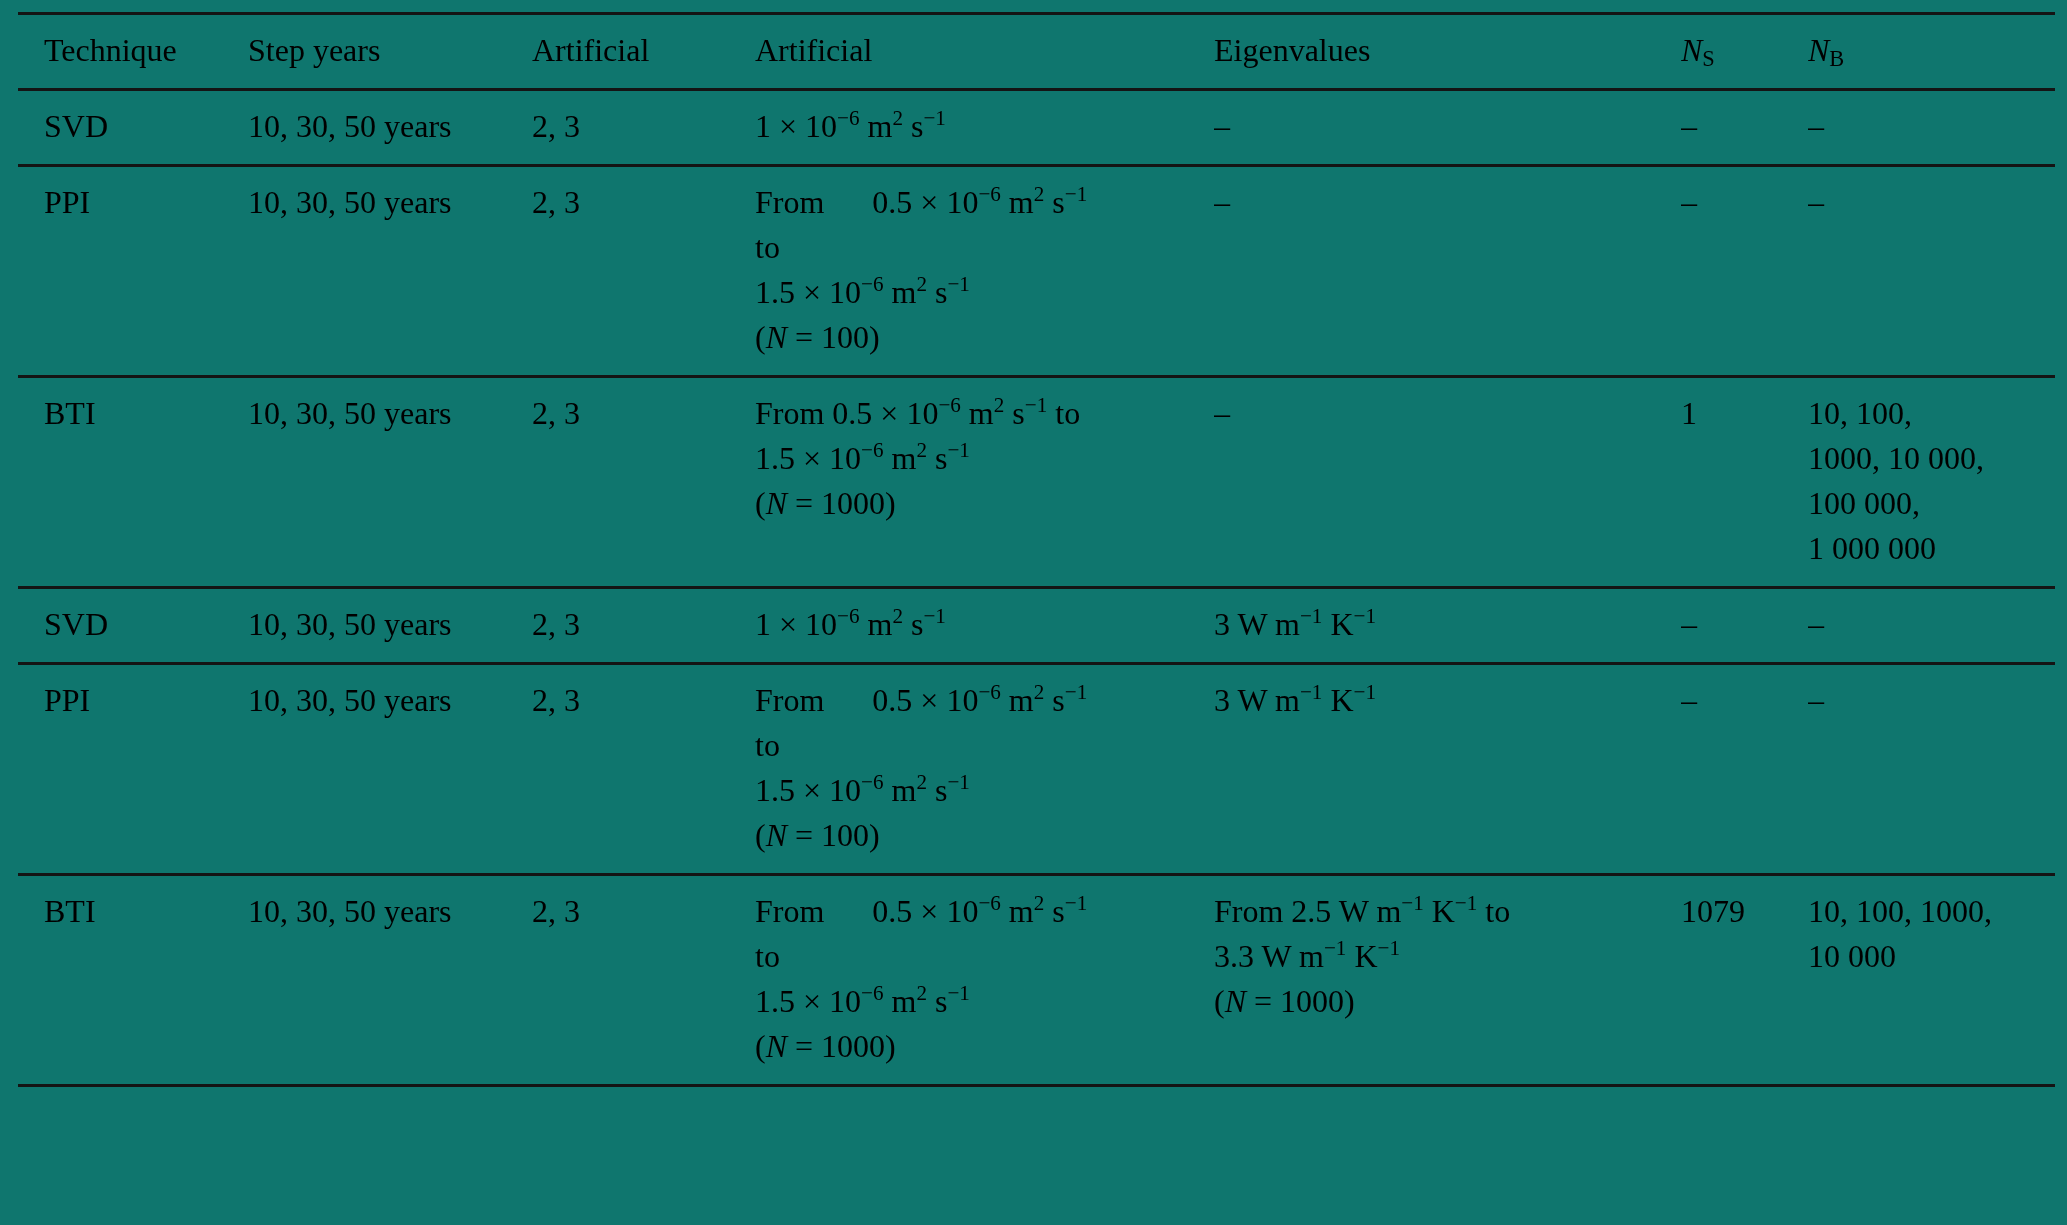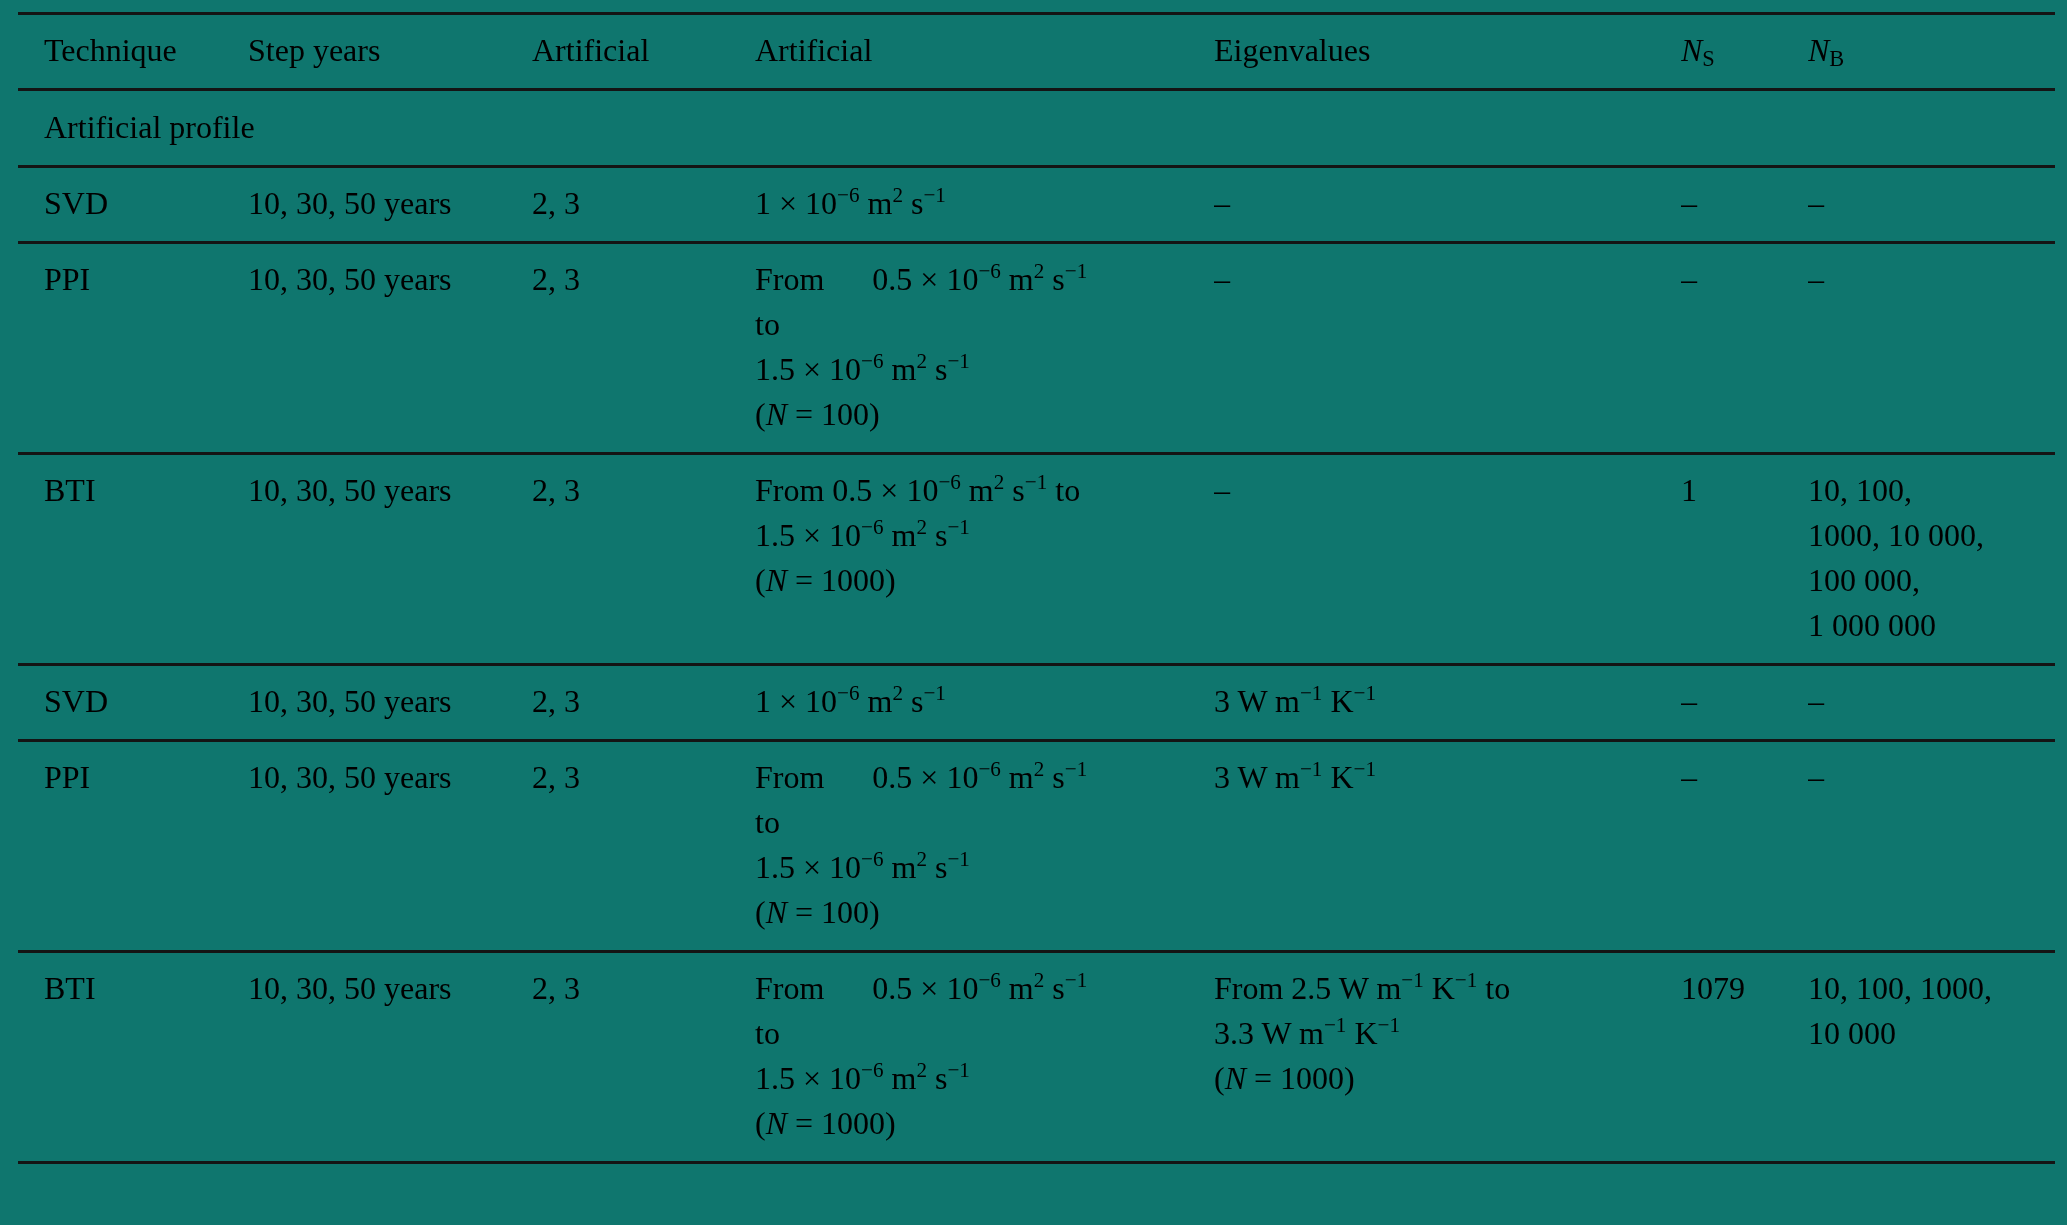--- a/index.html
+++ b/index.html
@@ -80,23 +80,20 @@
         <th>Technique</th>
         <th>Step years</th>
         <th>Artificial</th>
         <th>Artificial</th>
         <th>Eigenvalues</th>
         <th><i>N</i><sub>S</sub></th>
         <th><i>N</i><sub>B</sub></th>
       </tr>
     </thead>
     <tbody>
-      <tr class="section-row">
-        <td colspan="7">Artificial profile</td>
-      </tr>
       <tr>
         <td>SVD</td>
         <td>10, 30, 50 years</td>
         <td>2, 3</td>
         <td>1 × 10<sup>−6</sup> m<sup>2</sup> s<sup>−1</sup></td>
         <td>–</td>
         <td>–</td>
         <td>–</td>
       </tr>
       <tr>

